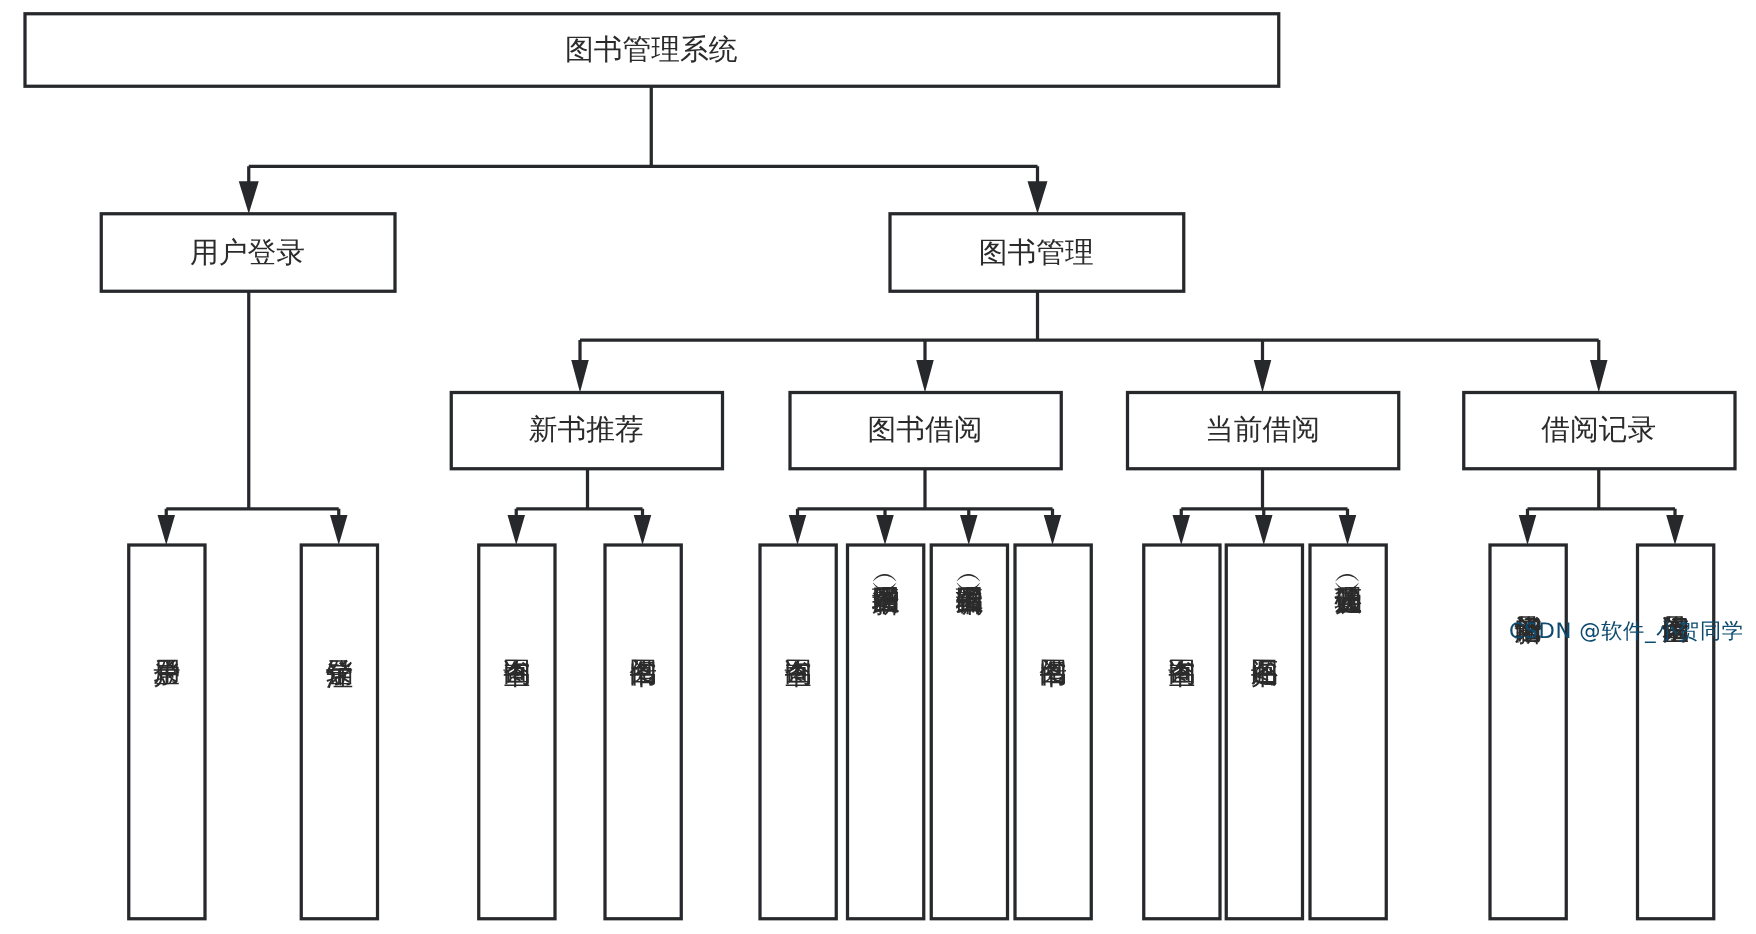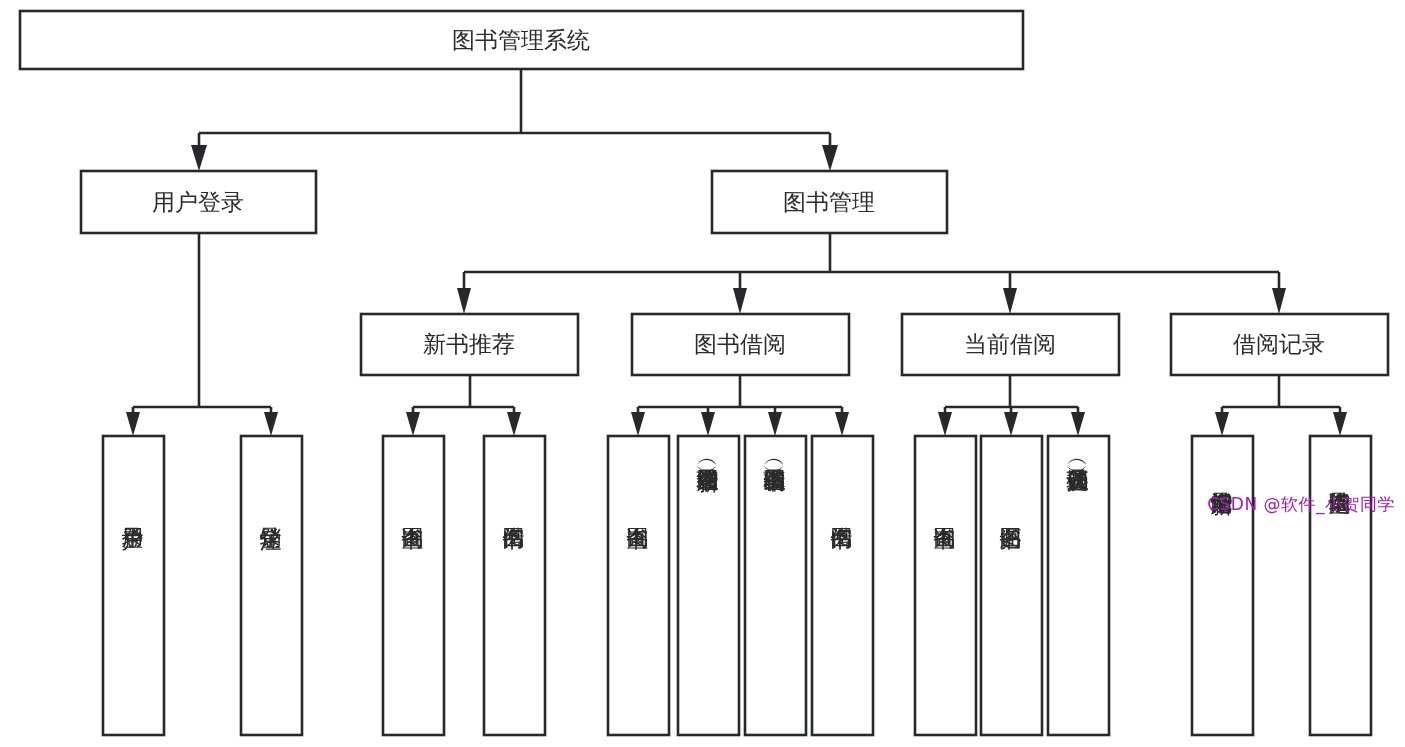--- a/index.html
+++ b/index.html
@@ -56,21 +56,21 @@
     text-anchor: middle;
     writing-mode: vertical-rl;
     glyph-orientation-vertical: 0;
   }
   .watermark {
     position: absolute;
     right: 10px;
     bottom: 8px;
     font-family: "DejaVu Sans", "Liberation Sans", sans-serif;
     font-size: 17px;
-    color: #a21caf;
+    color: #0c4a6e;
     white-space: nowrap;
     letter-spacing: 0.5px;
     pointer-events: none;
   }
 </style>
 </head>
 <body>
 
 <div id="diagram-root">
 

